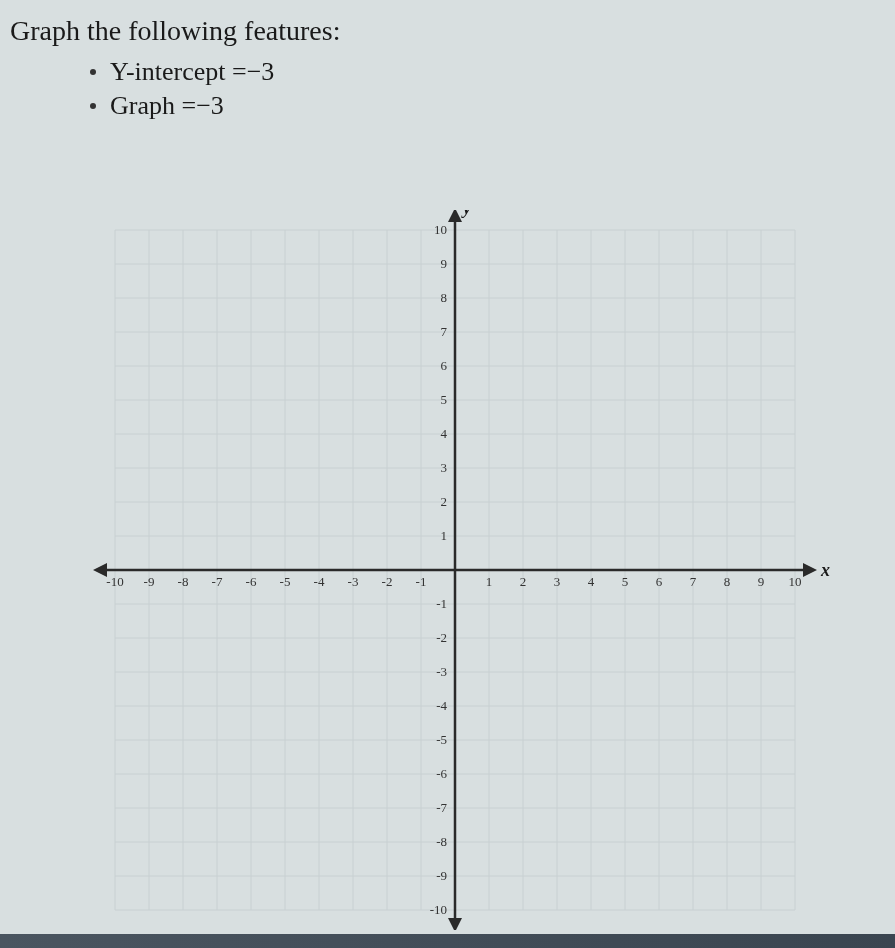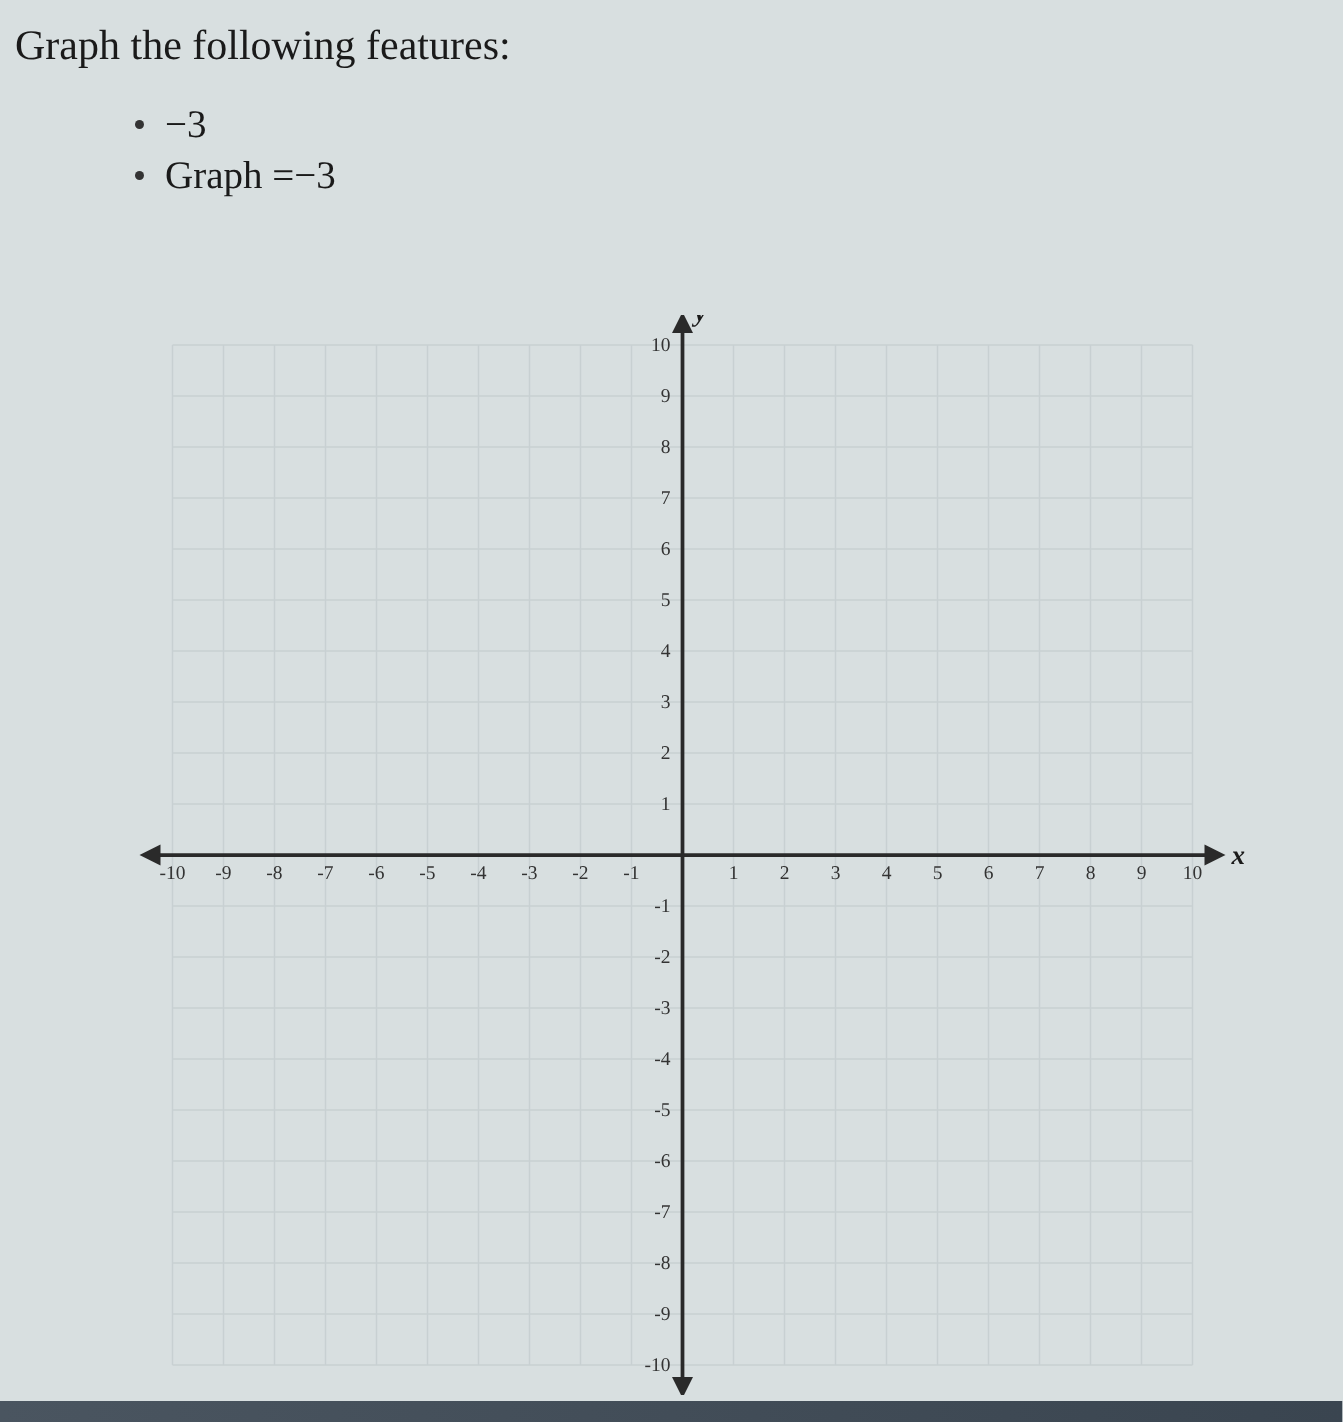--- a/index.html
+++ b/index.html
@@ -15,21 +15,21 @@
       position: relative;
       overflow: hidden;
     }
     .content {
       padding: 15px 10px;
     }
     .title {
       font-size: 28px;
       color: #1a1a1a;
       font-weight: normal;
-      margin-bottom: 21px;
+      margin-bottom: 10px;
     }
     .bullets {
       margin-left: 80px;
       margin-top: 8px;
     }
     .bullet-item {
       font-size: 26px;
       color: #1a1a1a;
       margin-bottom: 4px;
       display: flex;
@@ -92,20 +92,21 @@
     }
   </style>
 </head>
 <body>
 
 <div class="content">
   <div class="title">Graph the following features:</div>
   <div class="bullets">
     <div class="bullet-item">
       <span class="bullet-dot"></span>
+      <span class="feature-label">Y-intercept = </span>
       <span class="feature-value">−3</span>
     </div>
     <div class="bullet-item">
       <span class="bullet-dot"></span>
       <span class="feature-label">Graph = </span>
       <span class="feature-value">−3</span>
     </div>
   </div>
 </div>
 

